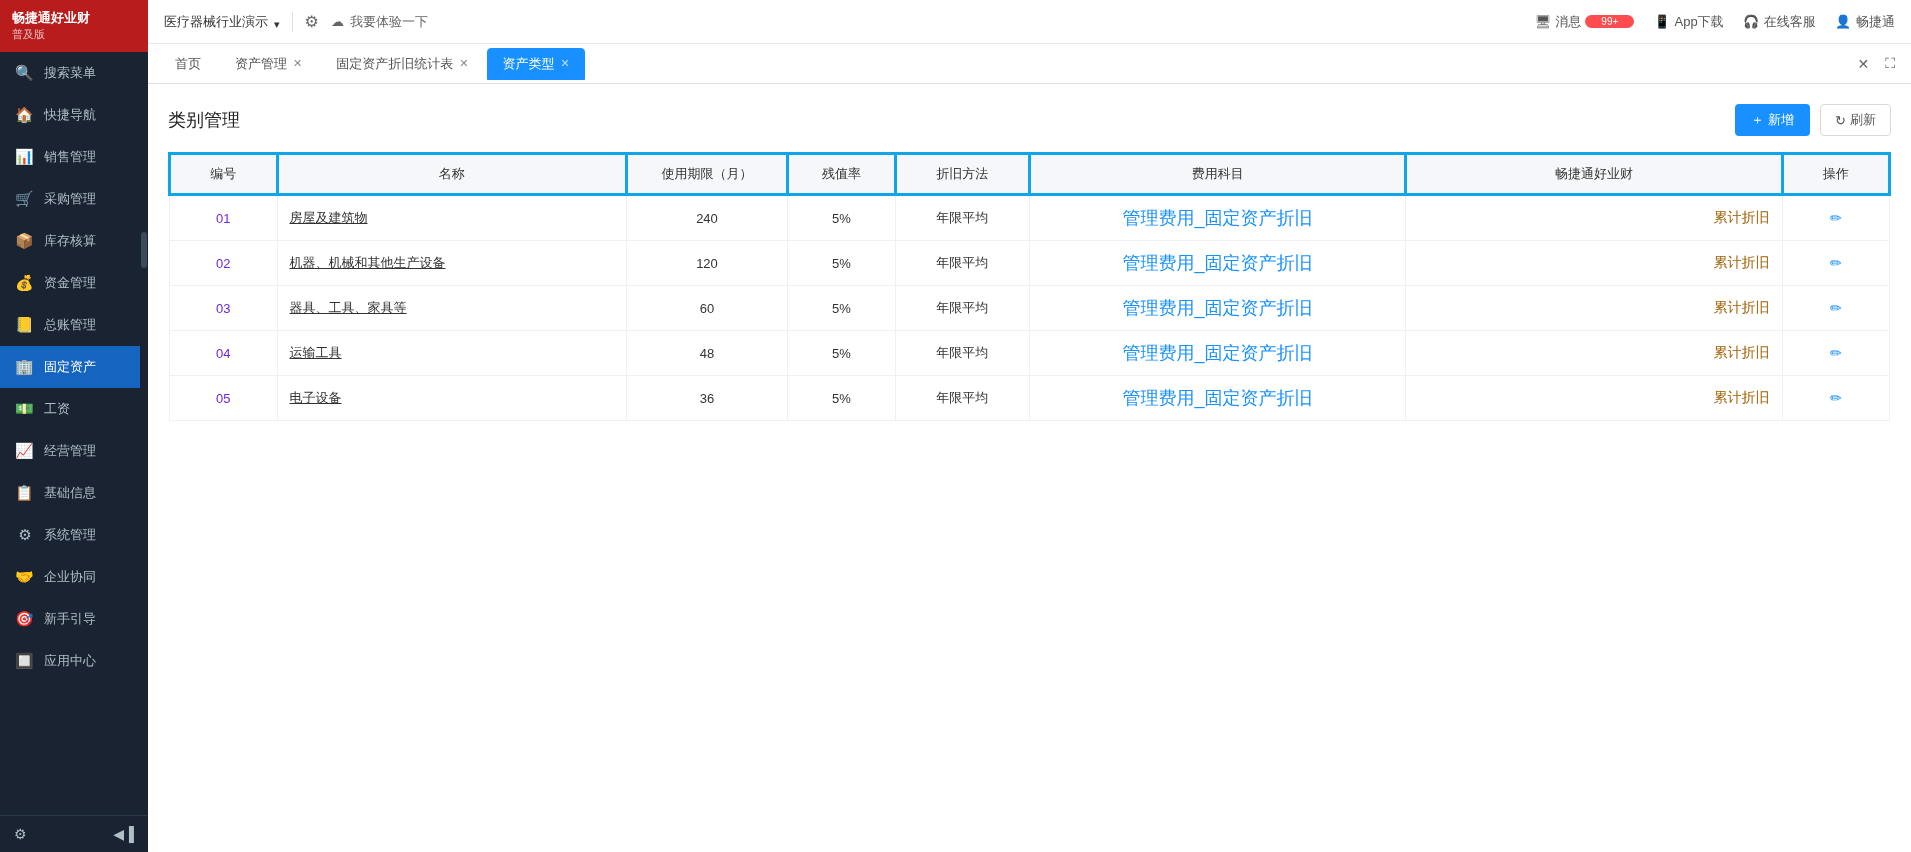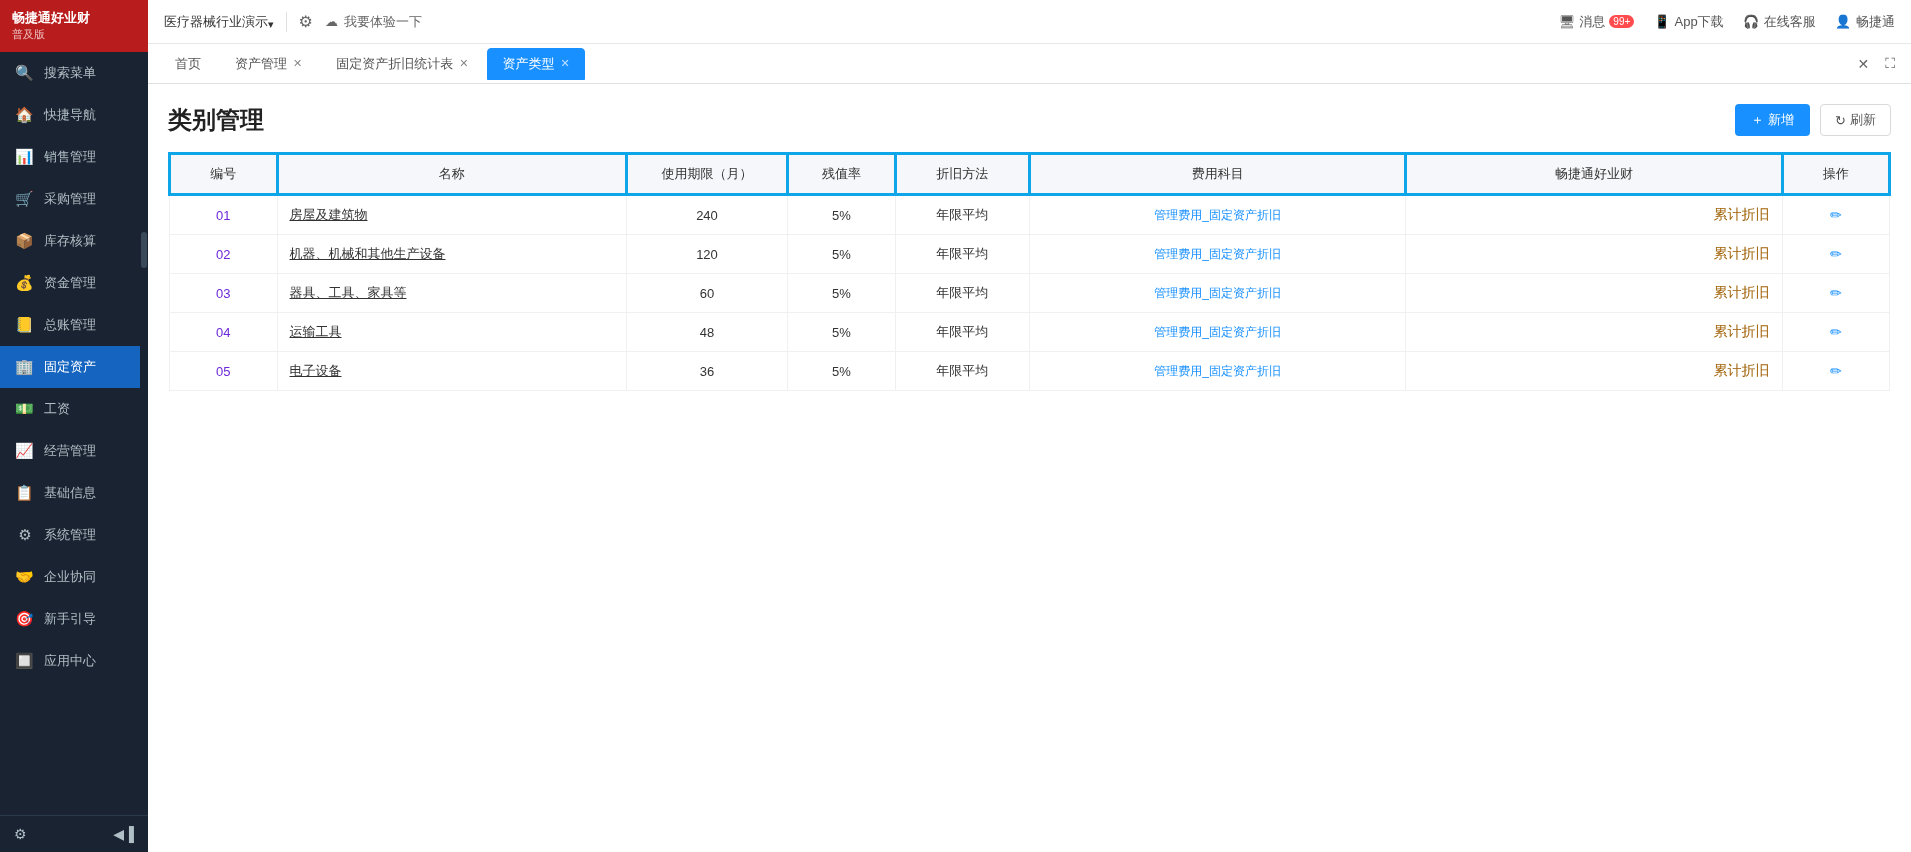--- a/index.html
+++ b/index.html
@@ -77,20 +77,21 @@
       display: flex;
       align-items: center;
       padding: 0 16px;
       border-bottom: 1px solid #e8e8e8;
       gap: 12px;
       flex-shrink: 0;
     }
     .topbar-industry {
       display: flex;
       align-items: flex-end;
+      gap: 6px;
       color: #333;
       font-size: 13px;
       cursor: pointer;
     }
     .topbar-divider { width: 1px; height: 20px; background: #e0e0e0; }
     .topbar-settings { color: #666; cursor: pointer; font-size: 16px; }
     .topbar-trial {
       display: flex;
       align-items: center;
       gap: 6px;
@@ -109,21 +110,21 @@
       align-items: center;
       gap: 4px;
       color: #555;
       font-size: 13px;
       cursor: pointer;
     }
     .badge {
       background: #ff4d4f;
       color: white;
       font-size: 10px;
-      padding: 1px 4px;
+      padding: 1px 16px;
       border-radius: 8px;
       min-width: 16px;
       text-align: left;
     }
     .badge-plus { font-size: 9px; }
 
     
     .tabbar {
       background: white;
       height: 40px;
@@ -167,22 +168,22 @@
       overflow-y: auto;
       padding: 20px;
     }
     .content-header {
       display: flex;
       align-items: center;
       justify-content: space-between;
       margin-bottom: 16px;
     }
     .page-title {
-      font-size: 24px;
-      font-weight: bold;
+      font-size: 18px;
+      font-weight: normal;
       color: #222;
     }
     .action-buttons {
       display: flex;
       gap: 10px;
     }
     .btn-primary {
       background: #1890ff;
       color: white;
       border: none;
@@ -222,21 +223,21 @@
       font-weight: 500;
     }
     .data-table td {
       border: 1px solid #f0f0f0;
       padding: 10px 12px;
       text-align: center;
       color: #333;
     }
     .data-table td.name-col { text-align: left; text-decoration: underline; }
     .data-table td.code-col { color: #6d28d9; }
-    .data-table td.fee-col { color: #1890ff; font-size: 12px; }
+    .data-table td.fee-col { color: #1890ff; font-size: 18px; }
     .data-table td.accum-col { color: #a16207; font-size: 14px; text-align: right; }
     .edit-icon {
       color: #1890ff;
       cursor: pointer;
       font-size: 14px;
     }
   </style>
 </head>
 <body>
 

